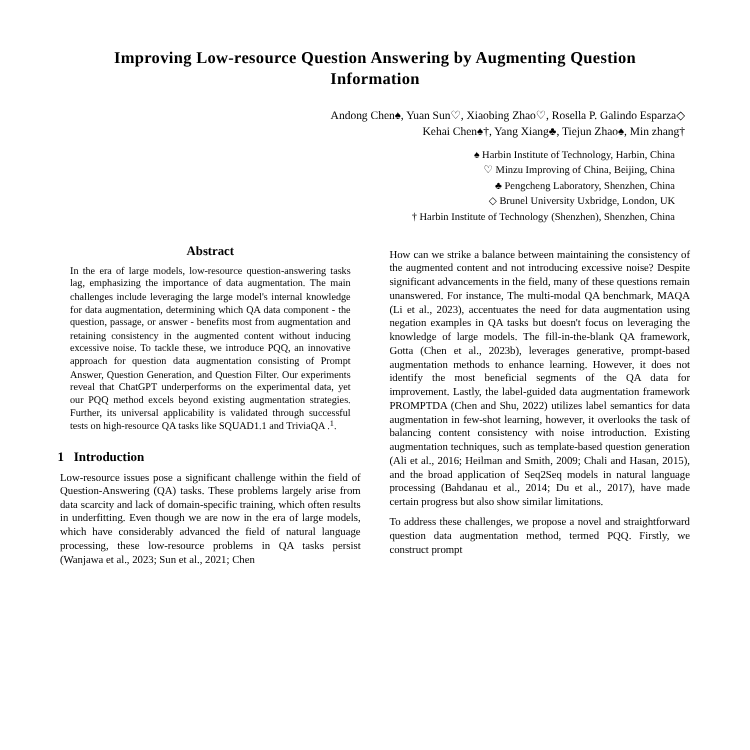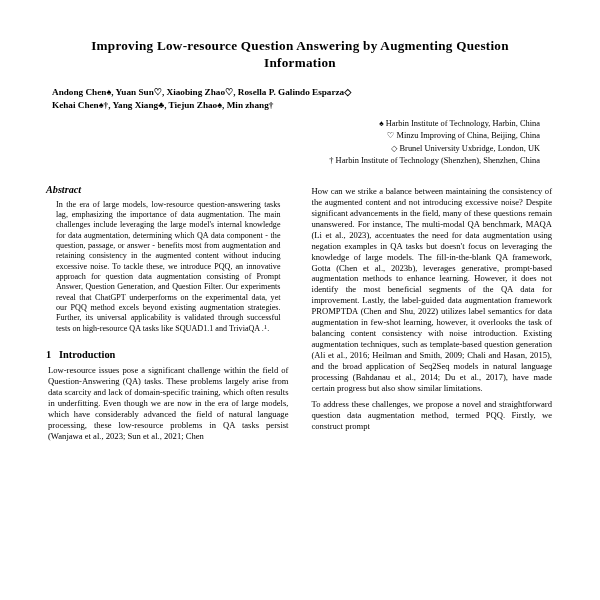--- a/index.html
+++ b/index.html
@@ -23,47 +23,46 @@
   }
   .title {
     text-align: center;
     font-size: 13.2px;
     font-weight: bold;
     line-height: 1.32;
     margin: 37px 72px 0 72px;
     letter-spacing: 0.02em;
   }
   .authors {
-    text-align: left;
+    text-align: right;
     font-size: 9.2px;
-    font-weight: bold;
+    font-weight: normal;
     line-height: 1.42;
     margin: 14px 52px 0 52px;
   }
   .affils {
     text-align: right;
     font-size: 8.4px;
     line-height: 1.48;
     margin: 6px 60px 0 60px;
   }
   .columns {
     display: flex;
     margin: 16px 46px 0 46px;
     gap: 19px;
   }
   .col {
     width: 245px;
     box-sizing: border-box;
   }
   .abs-head {
-    text-align: left;
+    text-align: center;
     font-size: 10.2px;
     font-weight: bold;
     margin: 0 0 5px 0;
-    font-style: italic;
   }
   .abs-body {
     font-size: 8.15px;
     line-height: 1.265;
     text-align: justify;
     margin: 0 10px 0 10px;
   }
   .sec-head {
     font-size: 10.4px;
     font-weight: bold;
@@ -99,20 +98,21 @@
   <div class="title">Improving Low-resource Question Answering by Augmenting Question Information</div>
 
   <div class="authors">
     <div>Andong Chen♠, Yuan Sun♡, Xiaobing Zhao♡, Rosella P. Galindo Esparza◇</div>
     <div>Kehai Chen♠†, Yang Xiang♣, Tiejun Zhao♠, Min zhang†</div>
   </div>
 
   <div class="affils">
     <div>♠ Harbin Institute of Technology, Harbin, China</div>
     <div>♡ Minzu Improving of China, Beijing, China</div>
+    <div>♣ Pengcheng Laboratory, Shenzhen, China</div>
     <div>◇ Brunel University Uxbridge, London, UK</div>
     <div>† Harbin Institute of Technology (Shenzhen), Shenzhen, China</div>
   </div>
 
   <div class="columns">
 
     <div class="col col-left">
       <div class="abs-head">Abstract</div>
       <div class="abs-body"><span>In the era of large models, low-resource question-answering tasks lag, emphasizing the importance of data augmentation. The main challenges include leveraging the large model's internal knowledge for data augmentation, determining which QA data component - the question, passage, or answer - benefits most from augmentation and retaining consistency in the augmented content without inducing excessive noise. To tackle these, we introduce PQQ, an innovative approach for question data augmentation consisting of Prompt Answer, Question Generation, and Question Filter. Our experiments reveal that ChatGPT underperforms on the experimental data, yet our PQQ method excels beyond existing augmentation strategies. Further, its universal applicability is validated through successful tests on high-resource QA tasks like SQUAD1.1 and TriviaQA .</span><span class="fn-mark">1</span>.</div>
 

